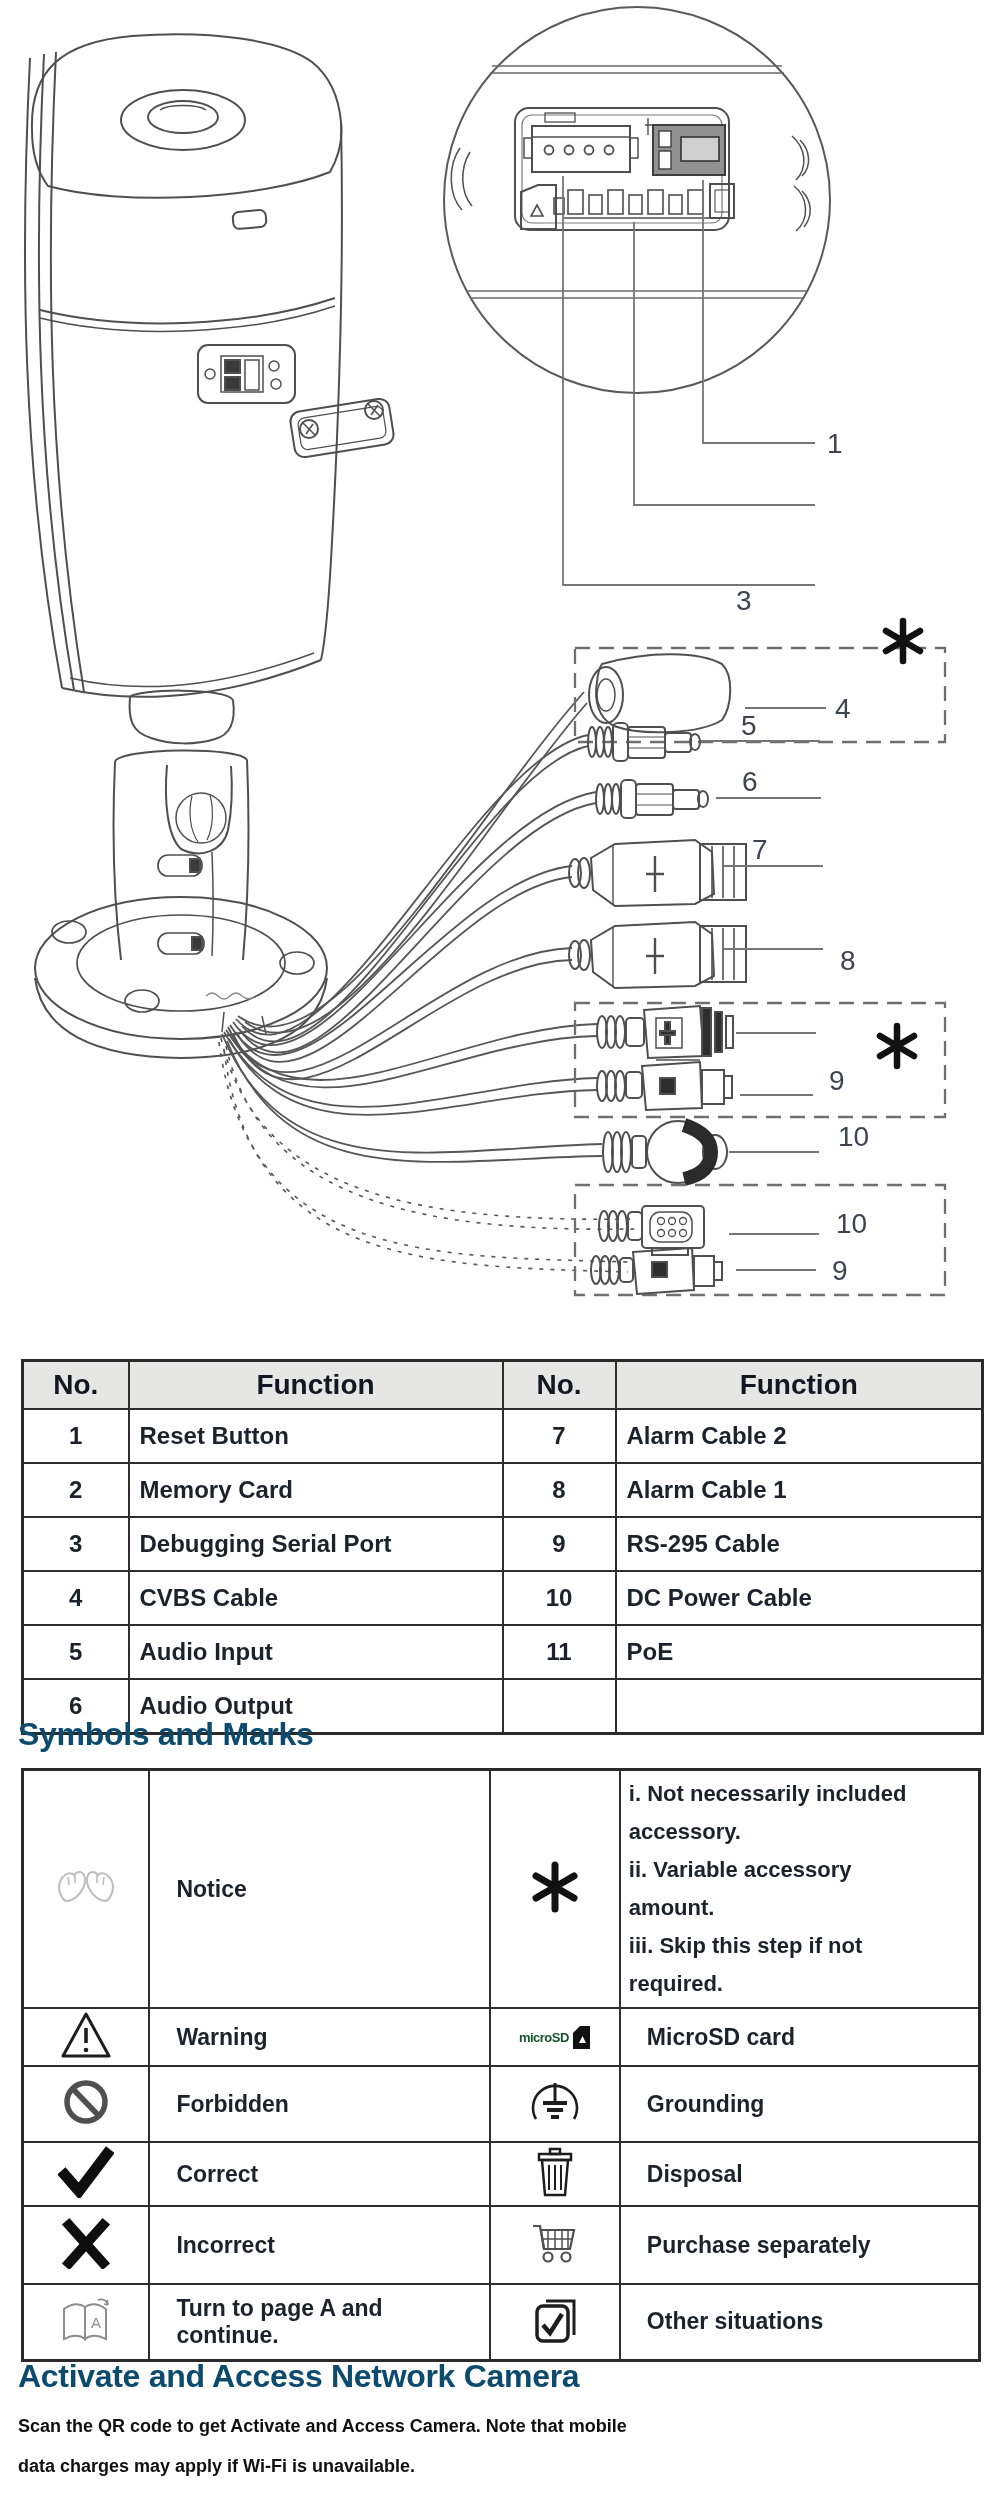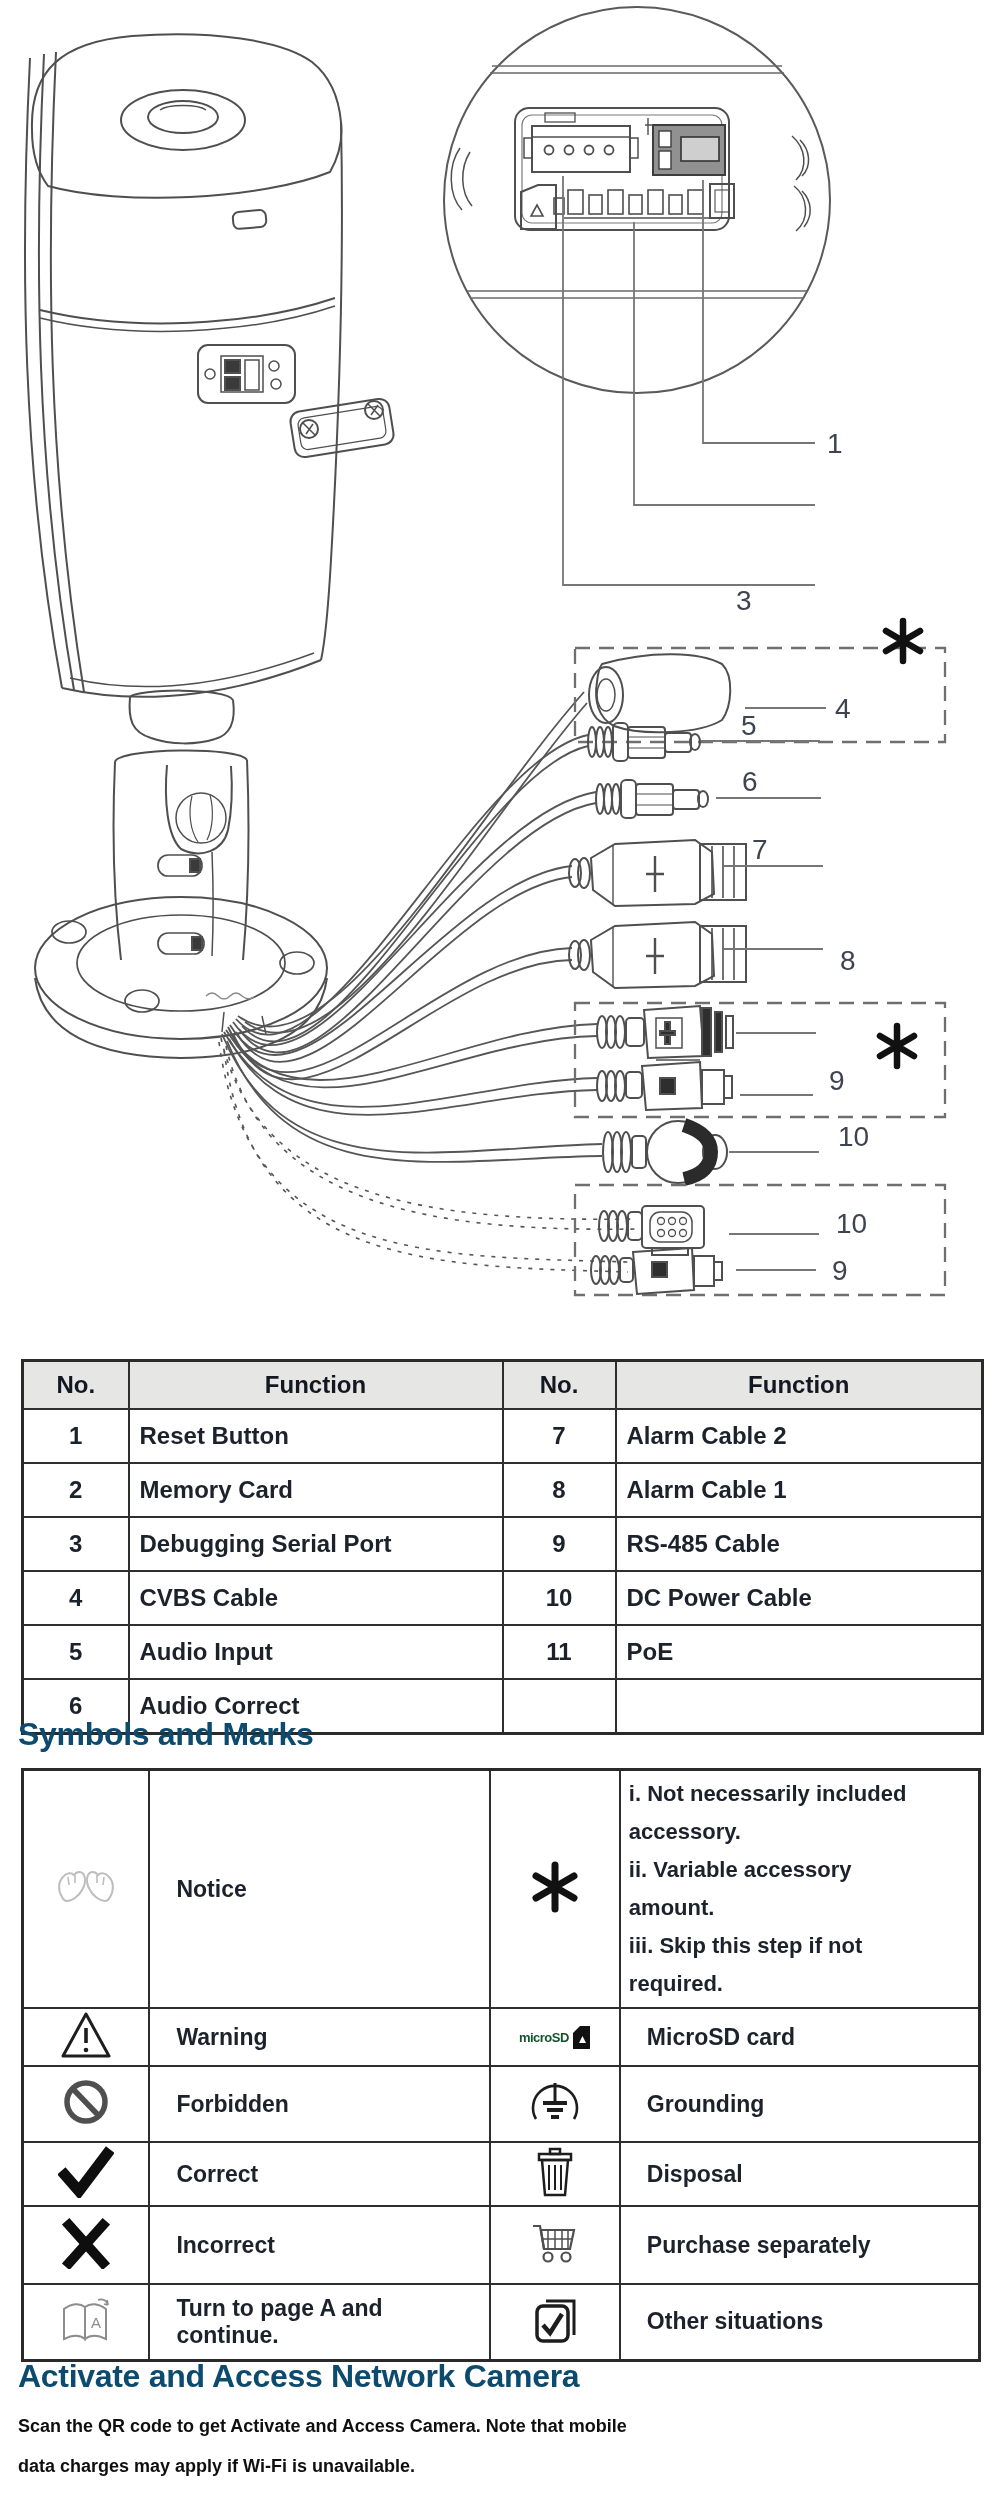--- a/index.html
+++ b/index.html
@@ -7,21 +7,21 @@
   .page{position:absolute;inset:0;background:#fff;}
   svg text{font-family:"Liberation Sans",sans-serif;}
 
   
   #diagram{position:absolute;left:0;top:0;}
 
   
   table{border-collapse:collapse;table-layout:fixed;}
   #func-table{position:absolute;left:21px;top:1359px;width:960px;border:3px solid #2a2a2a;}
   #func-table th,#func-table td{border:2px solid #2e2e2e;overflow:hidden;white-space:nowrap;}
-  #func-table th{height:44px;background:#e6e6e4;font-size:24px;font-weight:700;color:#121722;text-align:center;}
+  #func-table th{height:44px;background:#e6e6e4;font-size:28px;font-weight:700;color:#121722;text-align:center;}
   #func-table td{height:50px;font-size:24px;font-weight:700;color:#1c222b;}
   #func-table td.num{text-align:center;}
   #func-table td.fn{text-align:left;padding-left:10px;}
 
   .sec-heading{position:absolute;left:18px;font-size:32px;font-weight:700;color:#0c4a6e;letter-spacing:-0.3px;}
 
   
   #sym-table{position:absolute;left:21px;top:1768px;width:960px;border:3px solid #2a2a2a;}
   #sym-table td{border:2px solid #2e2e2e;vertical-align:middle;}
   #sym-table td.icon-cell{text-align:center;}
@@ -360,37 +360,37 @@
   <tr>
     <td class="num">2</td>
     <td class="fn">Memory Card</td>
     <td class="num">8</td>
     <td class="fn">Alarm Cable 1</td>
   </tr>
   <tr>
     <td class="num">3</td>
     <td class="fn">Debugging Serial Port</td>
     <td class="num">9</td>
-    <td class="fn">RS-485 Cable</td>
+    <td class="fn">RS-295 Cable</td>
   </tr>
   <tr>
     <td class="num">4</td>
     <td class="fn">CVBS Cable</td>
     <td class="num">10</td>
     <td class="fn">DC Power Cable</td>
   </tr>
   <tr>
     <td class="num">5</td>
     <td class="fn">Audio Input</td>
     <td class="num">11</td>
     <td class="fn">PoE</td>
   </tr>
   <tr>
     <td class="num">6</td>
-    <td class="fn">Audio Correct</td>
+    <td class="fn">Audio Output</td>
     <td class="num"></td>
     <td class="fn"></td>
   </tr>
 </tbody>
     </table>
 
 <div class="sec-heading" style="top:1716px;">Symbols and Marks</div>
 
 <table id="sym-table">
   <colgroup>

